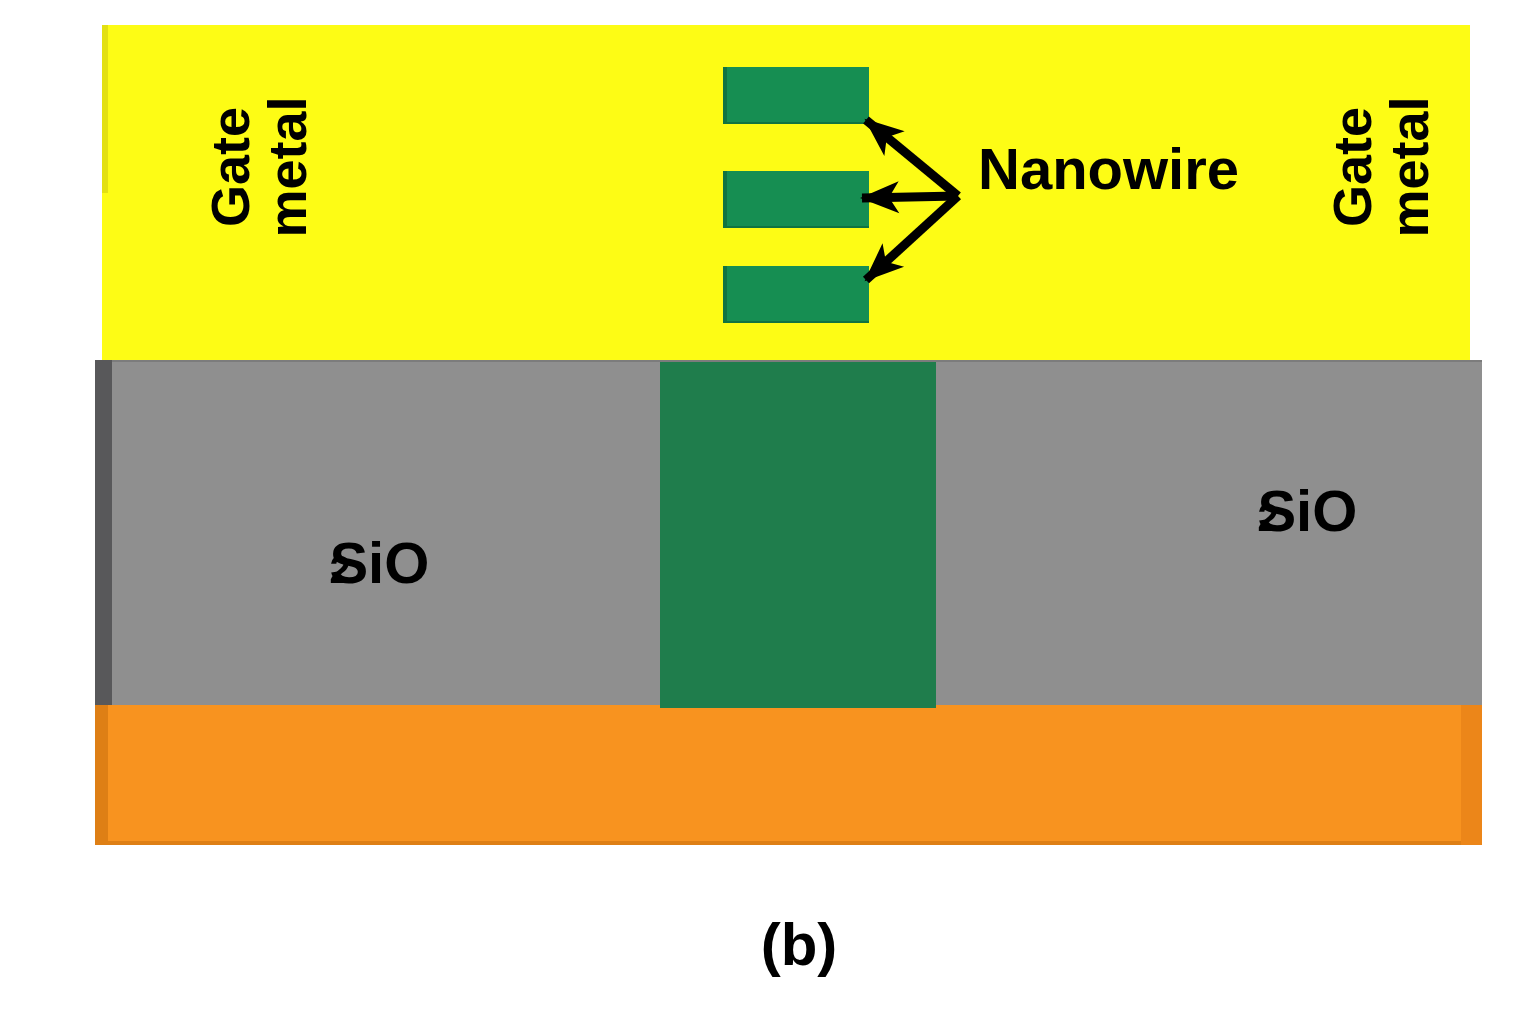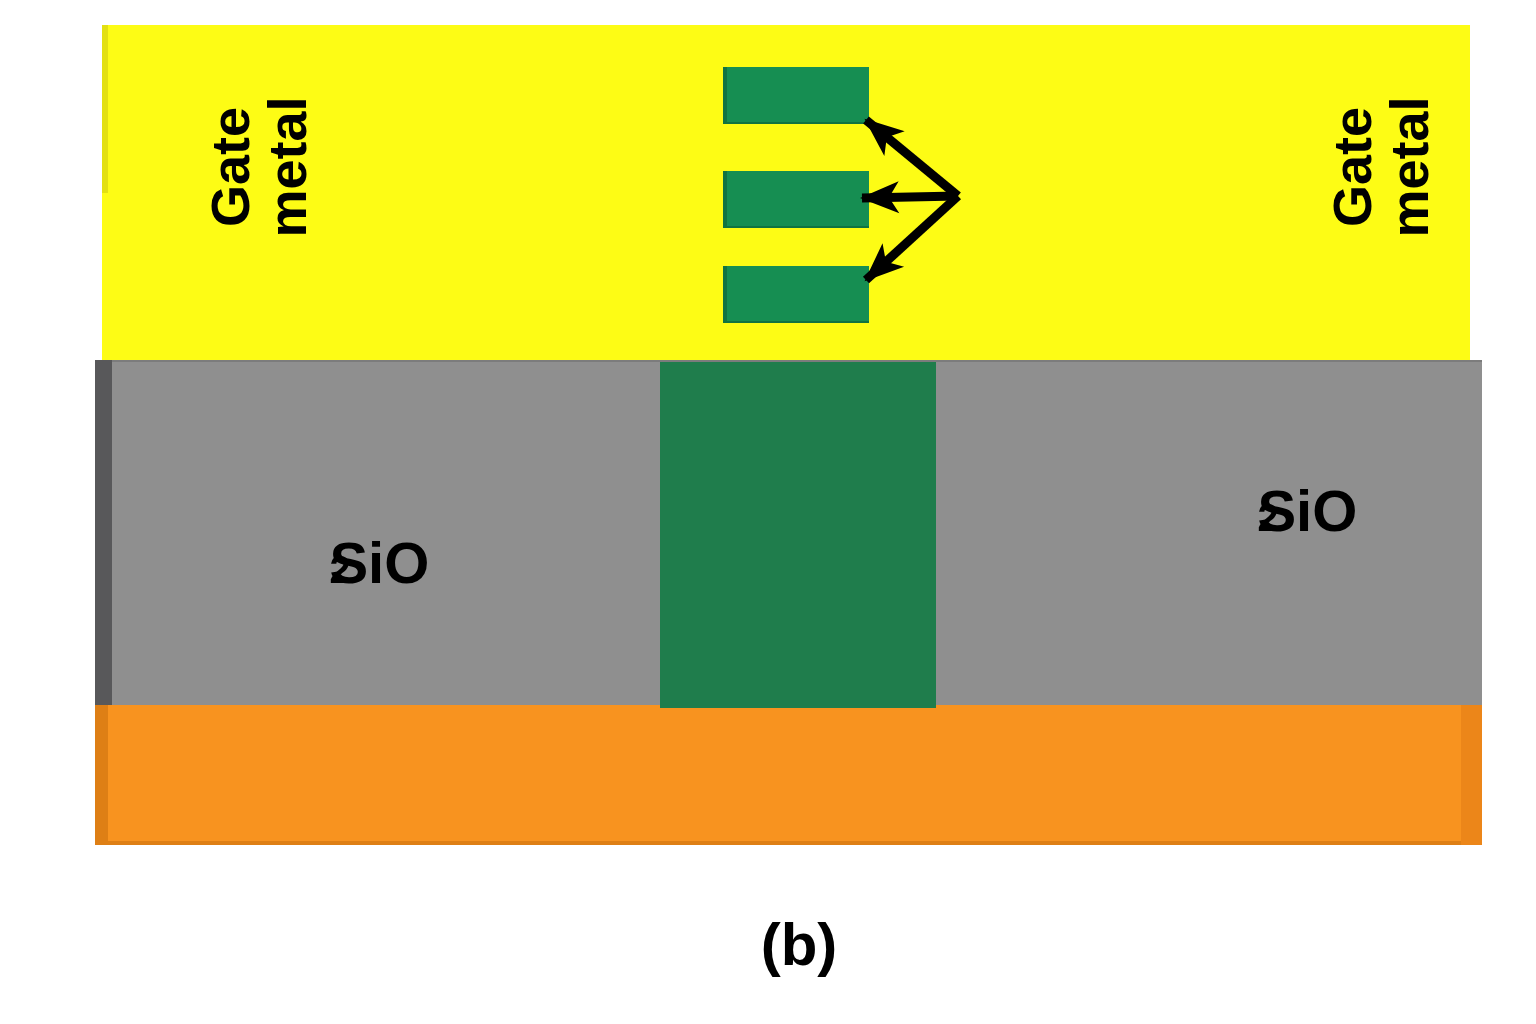--- a/index.html
+++ b/index.html
@@ -153,16 +153,17 @@
   </div>
 
   <div class="label sio2-label sio2-left-label">
     <span>SiO</span><sub>2</sub>
   </div>
 
   <div class="label sio2-label sio2-right-label">
     <span>SiO</span><sub>2</sub>
   </div>
 
+  <div class="label nanowire-label">Nanowire</div>
 
   <div class="label caption">(b)</div>
 
 </div>
 
 </body></html>

